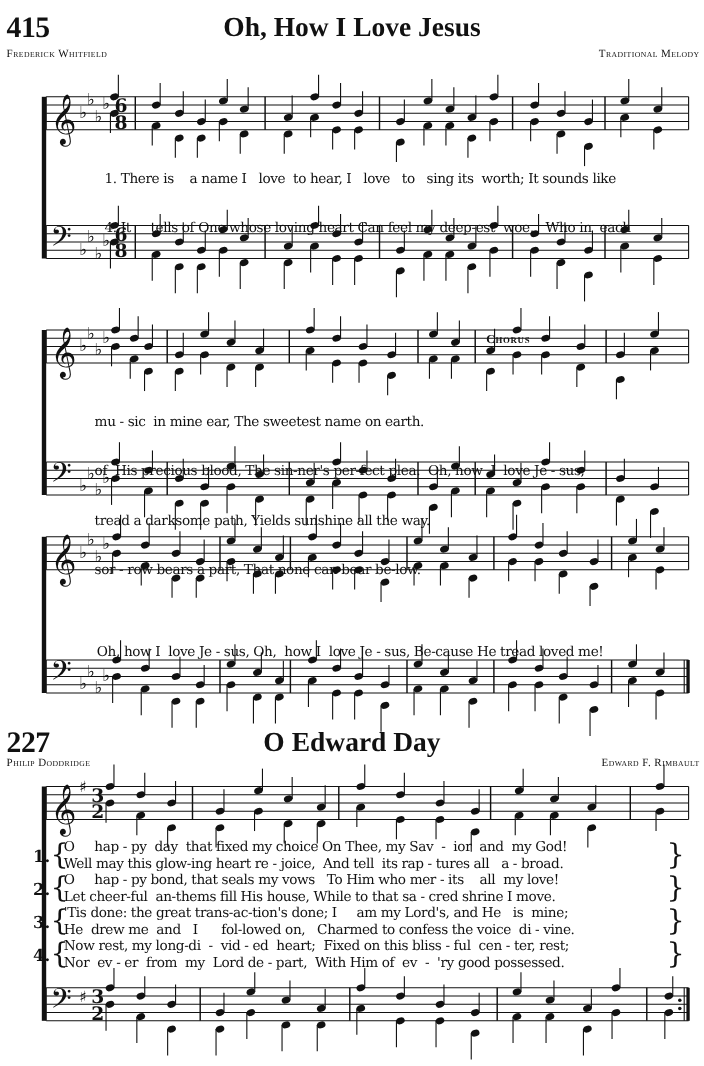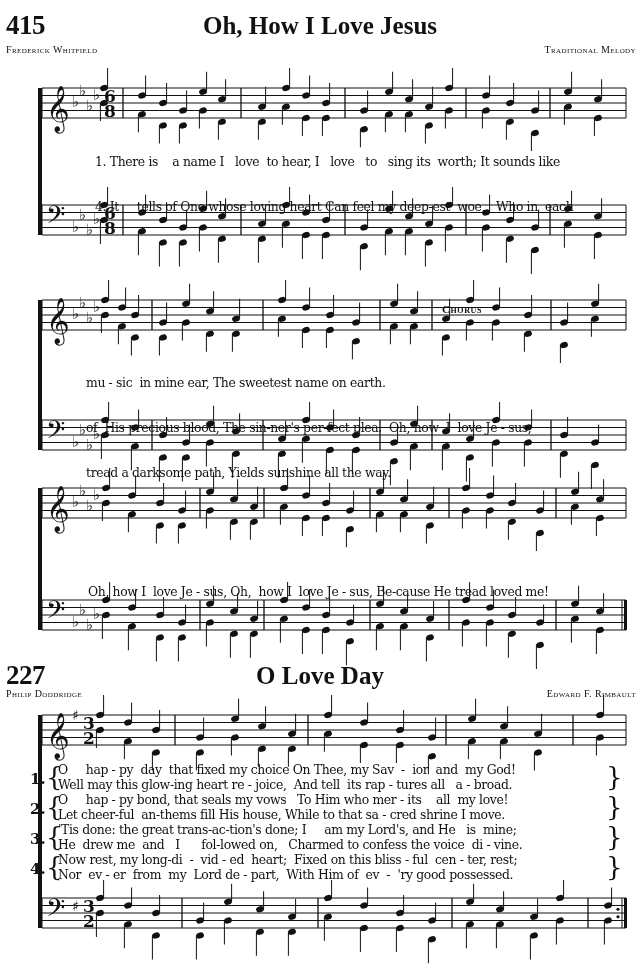--- a/index.html
+++ b/index.html
@@ -786,28 +786,29 @@
   <span class="lyric-line">1. There is    a name I   love  to hear, I   love   to   sing its  worth; It sounds like</span>
   <span class="lyric-line">4. It     tells of One whose loving heart Can feel my deep-est  woe,   Who in  each</span>
 </div>
 
 <div class="abs chorus-label" style="left:442px; top:263px;margin-top:40px;">Chorus</div>
 
 <div class="abs lyric" style="left:86px; top:345px;">
   <span class="lyric-line">mu - sic  in mine ear, The sweetest name on earth.</span>
   <span class="lyric-line">of  His precious blood, The sin-ner's per-fect plea.  Oh, how  I  love Je - sus,</span>
   <span class="lyric-line">tread a darksome path, Yields sunshine all the way.</span>
+  <span class="lyric-line">sor - row bears a part, That none can bear be-low.</span>
 </div>
 
 <div class="abs lyric" style="left:88px; top:554px;">
   <span class="lyric-line">Oh, how I  love Je - sus, Oh,  how I  love Je - sus, Be-cause He tread loved me!</span>
 </div>
 
 <div class="abs hymn-num" style="left:6px; top:660px;">227</div>
-<div class="abs hymn-title" style="top:662px;">O Love Day</div>
+<div class="abs hymn-title" style="top:662px;">O Edward Day</div>
 <div class="abs credit" style="left:6px; top:688px;">Philip Doddridge</div>
 <div class="abs credit credit-r" style="top:688px;">Edward F. Rimbault</div>
 
 <div class="abs verse-block" style="left:0; top:762px; width:640px; height:128px;">
   <div>
     <span class="verse-num" style="left:30px; top:8px;">1.</span>
     <span class="brace-l" style="left:46px; top:2px;">{</span>
     <span class="v-line" style="left:58px; top:0px;">O     hap - py  day  that fixed my choice On Thee, my Sav  -  ior  and  my God!</span>
     <span class="v-line" style="left:58px; top:15px;">Well may this glow-ing heart re - joice,  And tell  its rap - tures all   a - broad.</span>
     <span class="brace-r" style="left:606px; top:2px;">}</span>

